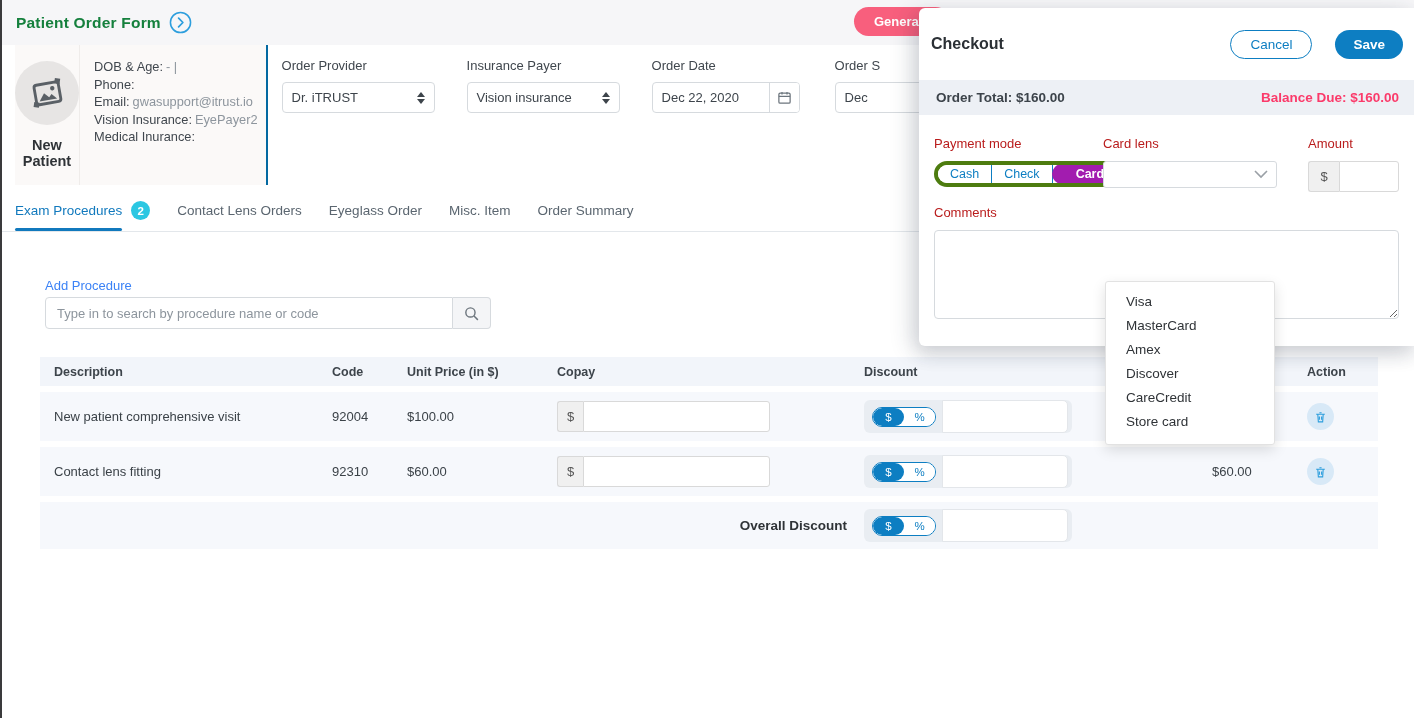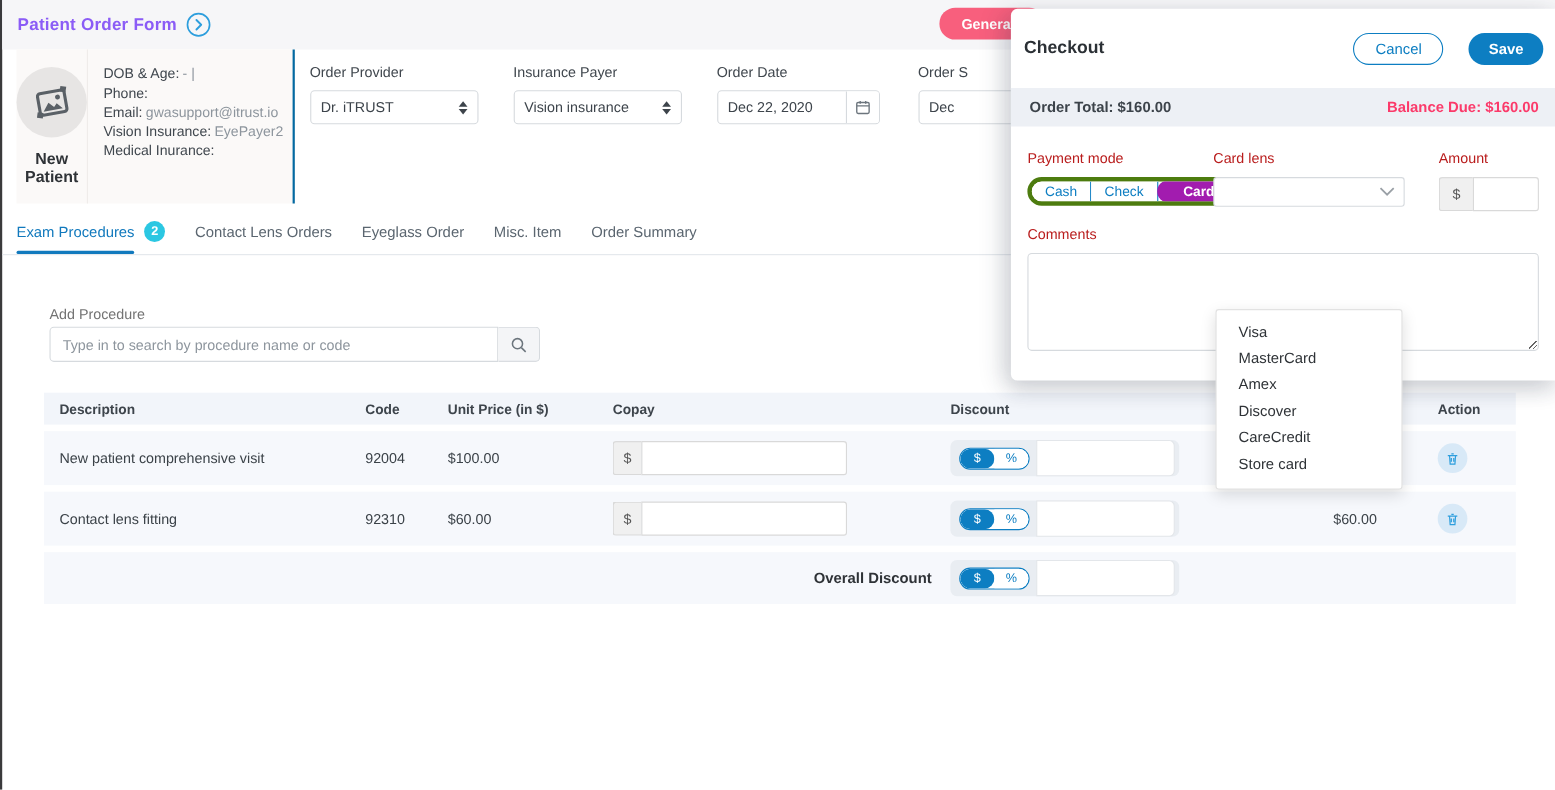--- a/index.html
+++ b/index.html
@@ -2,21 +2,21 @@
 <html><head>
 <meta charset="utf-8">
 <style>
   * { margin:0; padding:0; box-sizing:border-box; }
   html,body { width:1414px; height:718px; overflow:hidden; background:#fff; }
   body { font-family:"Liberation Sans", sans-serif; color:#3d444b; font-size:13px; }
   .page { position:relative; width:1414px; height:718px; background:#fff; border-left:2px solid #3a3a3c; }
 
   
   .top-strip { position:absolute; left:0; top:0; right:0; height:45px; background:#f6f6f8; display:flex; align-items:center; }
-  .page-title { font-size:15.5px; font-weight:bold; color:#8b5cf6; margin-left:14px; letter-spacing:.2px; }
+  .page-title { font-size:15.5px; font-weight:bold; color:#15803d; margin-left:14px; letter-spacing:.2px; }
   .title-arrow { margin-left:8px; display:inline-flex; cursor:pointer; }
   .generate-btn { position:absolute; left:852px; top:7px; height:29px; padding:0 20px; border:none; border-radius:15px;
     background:#f85f7d; color:#fff; font-weight:bold; font-size:13px; font-family:inherit; cursor:pointer; z-index:1; }
 
   
   .patient-strip { position:absolute; left:13px; top:45px; width:902px; height:140px; display:flex; }
   .avatar-cell { width:108px; background:#fbf9f8; border-right:1px solid #efecea; text-align:center; padding-top:16px; }
   .avatar-circle { width:64px; height:64px; border-radius:50%; background:#e7e5e4; margin:0 auto; display:flex; align-items:center; justify-content:center; }
   .patient-name { margin-top:12px; font-size:14.5px; font-weight:bold; color:#2f3337; }
   .info-cell { width:192px; background:#fbf9f8; border-right:2px solid #0369a1; padding:13px 8px 0 14px; }
@@ -42,21 +42,21 @@
   
   .tabs-bar { position:absolute; left:0; top:190px; right:0; height:42px; border-bottom:1px solid #e3e7eb; display:flex; align-items:center; padding-left:13px; }
   .tab { display:flex; align-items:center; margin-right:27px; cursor:pointer; color:#5b6670; font-size:13.5px; height:42px; position:relative; }
   .tab .tab-label { position:relative; padding:0 0 0 0; }
   .tab.active { color:#1179bd; }
   .tab.active .tab-label::after { content:""; position:absolute; left:0; bottom:-13px; height:3px; width:100%; background:#1179bd; border-radius:2px; }
   .tab-badge { width:19px; height:19px; border-radius:50%; background:#2bc7e2; color:#fff; font-size:11.5px; font-weight:bold;
     display:flex; align-items:center; justify-content:center; margin-left:9px; }
 
   
-  .add-proc-label { position:absolute; left:43px; top:278px; font-size:13px; color:#737373; }
+  .add-proc-label { position:absolute; left:43px; top:278px; font-size:13px; color:#3b82f6; }
   .search-row { position:absolute; left:43px; top:297px; display:flex; }
   .search-input { width:408px; height:32px; border:1px solid #d6dade; border-radius:4px 0 0 4px; padding:0 11px; font-size:13px;
     font-family:inherit; color:#3d444b; background:#fff; outline:none; }
   .search-input::placeholder { color:#8d959d; }
   .search-btn { width:38px; height:32px; border:1px solid #d6dade; border-left:none; border-radius:0 4px 4px 0; background:#f4f5f7;
     display:flex; align-items:center; justify-content:center; cursor:pointer; }
 
   
   .proc-table { position:absolute; left:38px; top:357px; width:1338px; }
   .t-row { display:grid; grid-template-columns:292px 75px 150px 307px 348px 95px 71px; align-items:center; }

